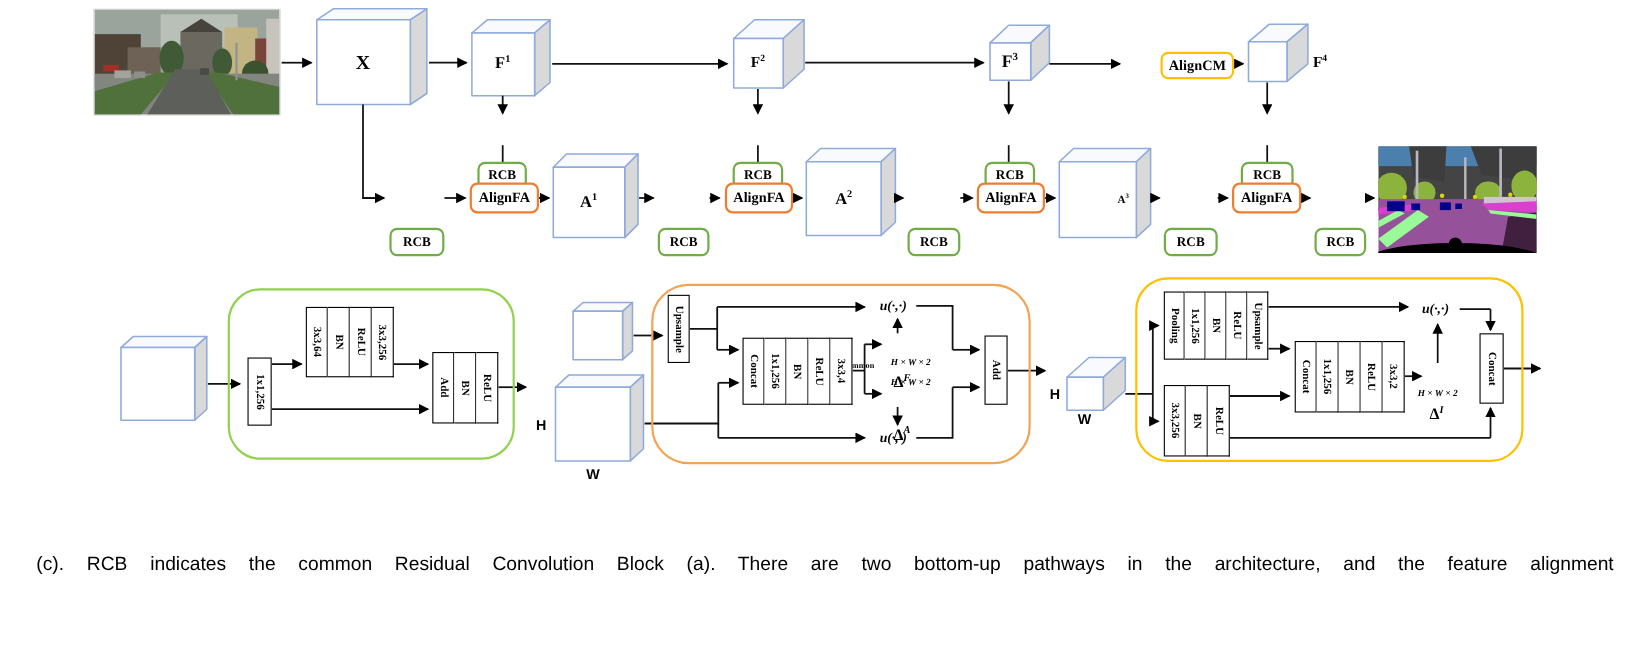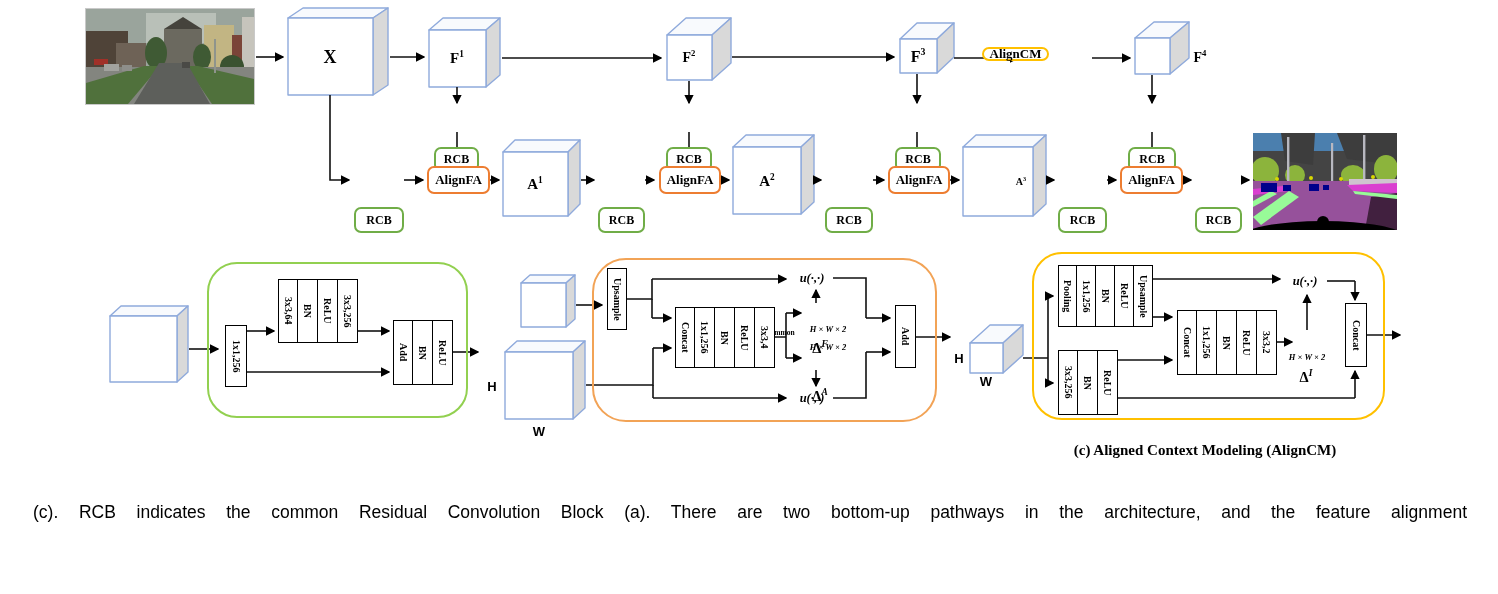--- a/index.html
+++ b/index.html
@@ -282,21 +282,21 @@
   <div class="pill rcb" style="left:598px;top:167px;width:47px;height:26px">RCB</div>
   <div class="pill rcb" style="left:825px;top:167px;width:48px;height:26px">RCB</div>
   <div class="pill rcb" style="left:1058px;top:167px;width:49px;height:26px">RCB</div>
   <div class="pill rcb" style="left:1195px;top:167px;width:47px;height:26px">RCB</div>
 
   <div class="pill fa" style="left:427px;top:166px;width:63px;height:28px">AlignFA</div>
   <div class="pill fa" style="left:659px;top:166px;width:62px;height:28px">AlignFA</div>
   <div class="pill fa" style="left:888px;top:166px;width:62px;height:28px">AlignFA</div>
   <div class="pill fa" style="left:1120px;top:166px;width:63px;height:28px">AlignFA</div>
 
-  <div class="pill cm" style="left:982px;top:47px;width:67px;height:14px">AlignCM</div>
+  <div class="pill cm" style="left:1055px;top:47px;width:67px;height:25px">AlignCM</div>
 
   <div class="modbox a" style="left:207px;top:262px;width:261px;height:156px"></div>
   <div class="modbox b" style="left:592px;top:258px;width:345px;height:164px"></div>
   <div class="modbox c" style="left:1032px;top:252px;width:353px;height:168px"></div>
 
   <div class="vgroup" style="left:225px;top:325px;height:62px">
     <div class="vb" style="width:22px">1x1,256</div>
   </div>
   <div class="vgroup" style="left:278px;top:279px;height:64px">
     <div class="vb" style="width:20px">3x3,64</div>
@@ -356,19 +356,18 @@
   <div class="vgroup" style="left:1345px;top:303px;height:64px">
     <div class="vb" style="width:22px">Concat</div>
   </div>
 
   <div class="math warp" style="left:1305px;top:281px">u(·,·)</div>
   <div class="math delta" style="left:1306px;top:342px"><span>Δ</span><sup>I</sup></div>
   <div class="math hw" style="left:1307px;top:357px">H × W × 2</div>
   <div class="hwlab" style="left:959px;top:358px">H</div>
   <div class="hwlab" style="left:986px;top:381px">W</div>
 
-  <div class="sub" style="left:1205px;top:442px">(c) Aligned Context Modeling (AlignCM)</div>
 
   <div class="caption">
     <div class="jline">(c). RCB indicates the common Residual Convolution Block (a). There are two bottom-up pathways in the architecture, and the feature alignment</div>
   </div>
 
 </div>
 
 </body></html>

